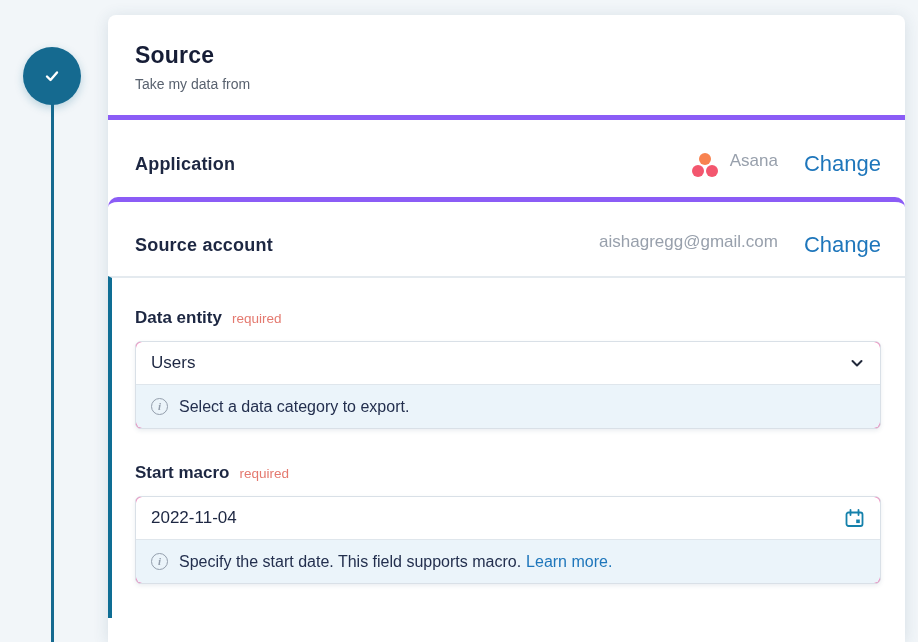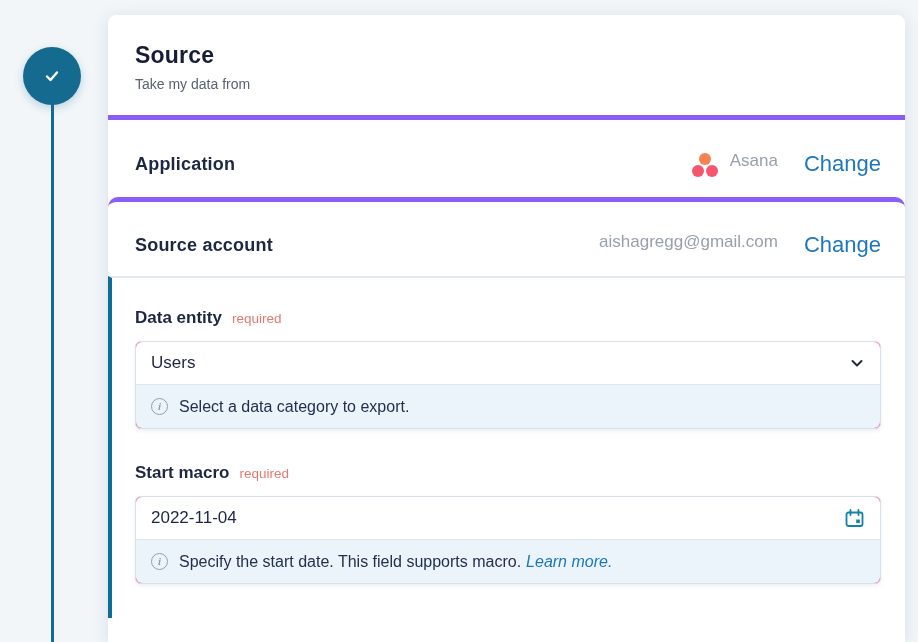--- a/index.html
+++ b/index.html
@@ -66,21 +66,21 @@
     background:#ebf4fa; height:43px; border-radius:0 0 6px 6px;
     display:flex; align-items:center; padding:0 15px;
     font-size:16px; color:#232f4e;
   }
   .info-icon {
     width:17px; height:17px; border:1.5px solid #939eac; border-radius:50%;
     color:#939eac; font-size:11px; line-height:15px; text-align:center;
     font-family:"Liberation Serif", serif; font-style:italic; font-weight:700;
     margin-right:11px; flex:0 0 auto;
   }
-  .hint-link { color:#1e76bb; margin-left:5px; cursor:pointer;font-style:italic; }
+  .hint-link { color:#1e76bb; margin-left:5px; cursor:pointer; }
   .spacer-27 { height:28px; }
 </style>
 </head>
 <body>
 
 <div class="stepper-line"></div>
 <div class="stepper-circle">
   <span style="display:flex;">
     <svg width="22" height="22" viewBox="0 0 22 22">
       <polyline points="6,11.5 9.5,15 16,7.5" fill="none" stroke="#ffffff" stroke-width="2.4" stroke-linecap="round" stroke-linejoin="round"></polyline>

